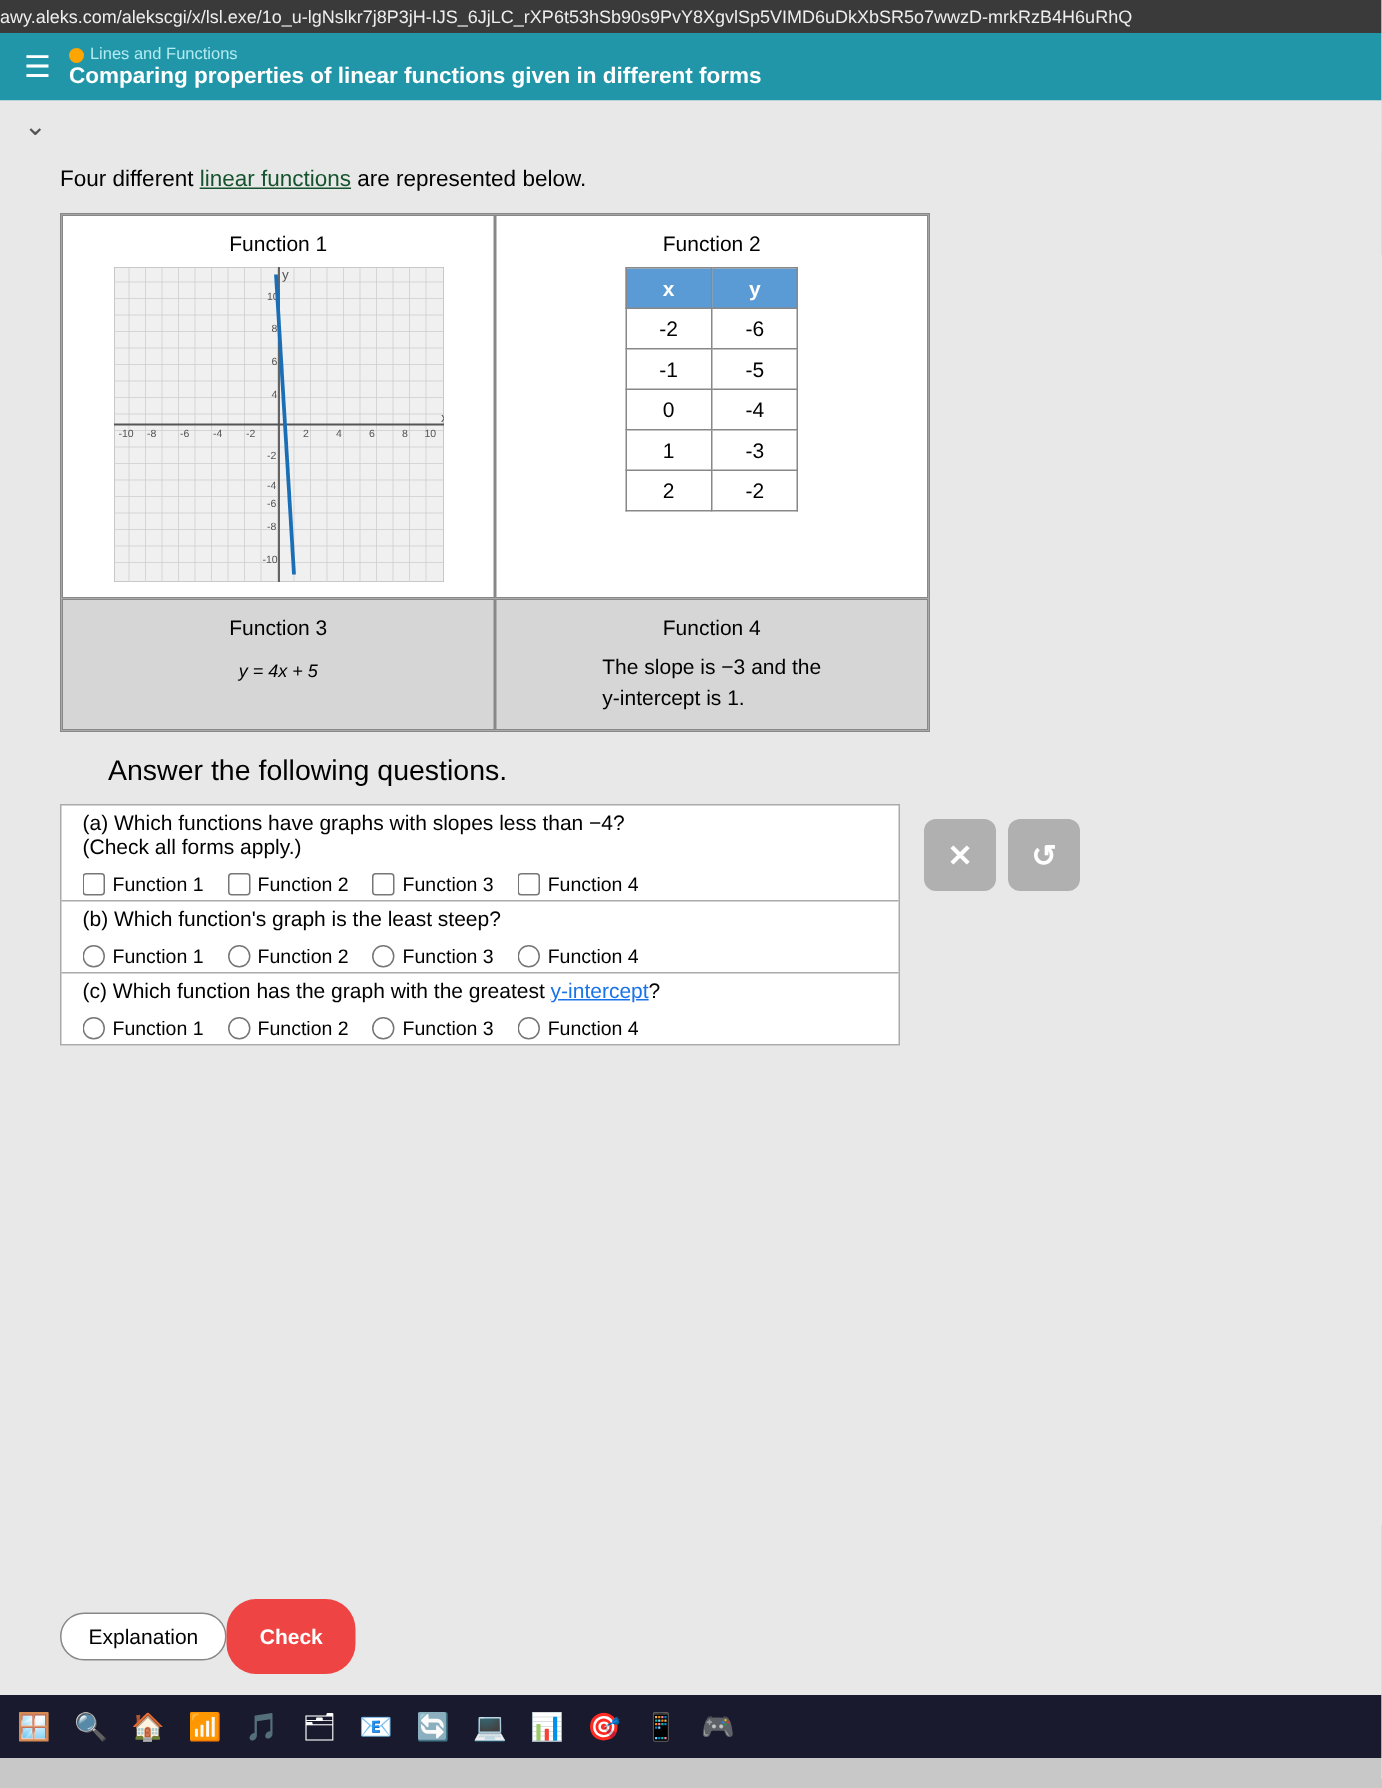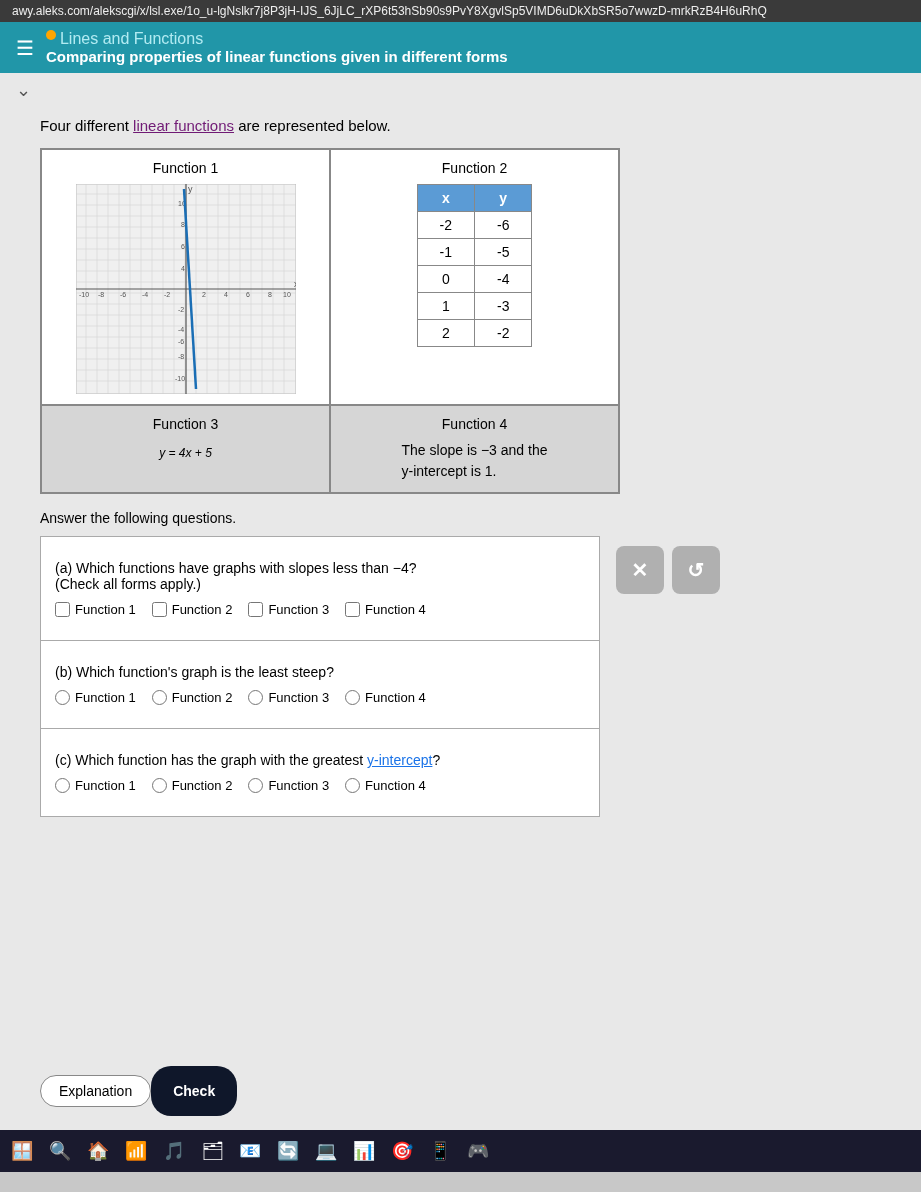--- a/index.html
+++ b/index.html
@@ -10,21 +10,21 @@
       min-height: 1192px;
       width: 921px;
       overflow-x: hidden;
     }
 
     
     .browser-bar {
       background: #3a3a3a;
       color: #eee;
       font-size: 12px;
-      padding: 4px 12px;
+      padding: 4px 0;
       white-space: nowrap;
       overflow: hidden;
       text-overflow: ellipsis;
     }
 
     
     .main-container {
       background: #e8e8e8;
       min-height: 1150px;
       display: flex;
@@ -43,24 +43,24 @@
     .hamburger-icon {
       font-size: 20px;
       cursor: pointer;
       color: white;
     }
     .header-text {
       display: flex;
       flex-direction: column;
     }
     .header-subtitle {
-      font-size: 16px;
+      font-size: 11px;
       color: #b2ebf2;
       display: flex;
-      align-items: flex-start;
+      align-items: flex-end;
       gap: 4px;
     }
     .header-circle {
       width: 10px; height: 10px;
       border-radius: 50%;
       background: orange;
       display: inline-block;
     }
     .header-title {
       font-size: 15px;
@@ -82,21 +82,21 @@
     .content {
       padding: 10px 40px;
       flex: 1;
     }
 
     .intro-text {
       font-size: 15px;
       margin-bottom: 14px;
     }
     .intro-text a {
-      color: #701a75;
+      color: #14532d;
       text-decoration: underline;
     }
 
     
     .functions-grid {
       border: 1.5px solid #888;
       display: grid;
       grid-template-columns: 1fr 1fr;
       grid-template-rows: auto auto;
       width: 580px;
@@ -168,33 +168,34 @@
       text-align: left;
       line-height: 1.5;
     }
 
     
     .answer-section {
       width: 680px;
     }
 
     .answer-intro {
-      font-size: 14px;
+      font-size: 19px;
       margin-bottom: 10px;
+      margin-left: 32px;
     }
 
     .questions-box {
       border: 1.5px solid #aaa;
       background: white;
       width: 650px;
     }
 
     .question-block {
       border-bottom: 1.5px solid #aaa;
-      padding: 23px 14px;
+      padding: 3px 14px;
     }
     .question-block:last-child {
       border-bottom: none;
     }
 
     .question-text {
       font-size: 14px;
       margin-bottom: 10px;
     }
     .question-text a {
@@ -259,21 +260,21 @@
     }
     .explanation-btn {
       background: white;
       border: 1.5px solid #888;
       border-radius: 20px;
       padding: 7px 18px;
       font-size: 14px;
       cursor: pointer;
     }
     .check-btn {
-      background: #0f172a;
+      background: #ef4444;
       color: white;
       border: none;
       border-radius: 20px;
       padding: 17px 22px;
       font-size: 14px;
       cursor: pointer;
       font-weight: bold;
     }
 
     

